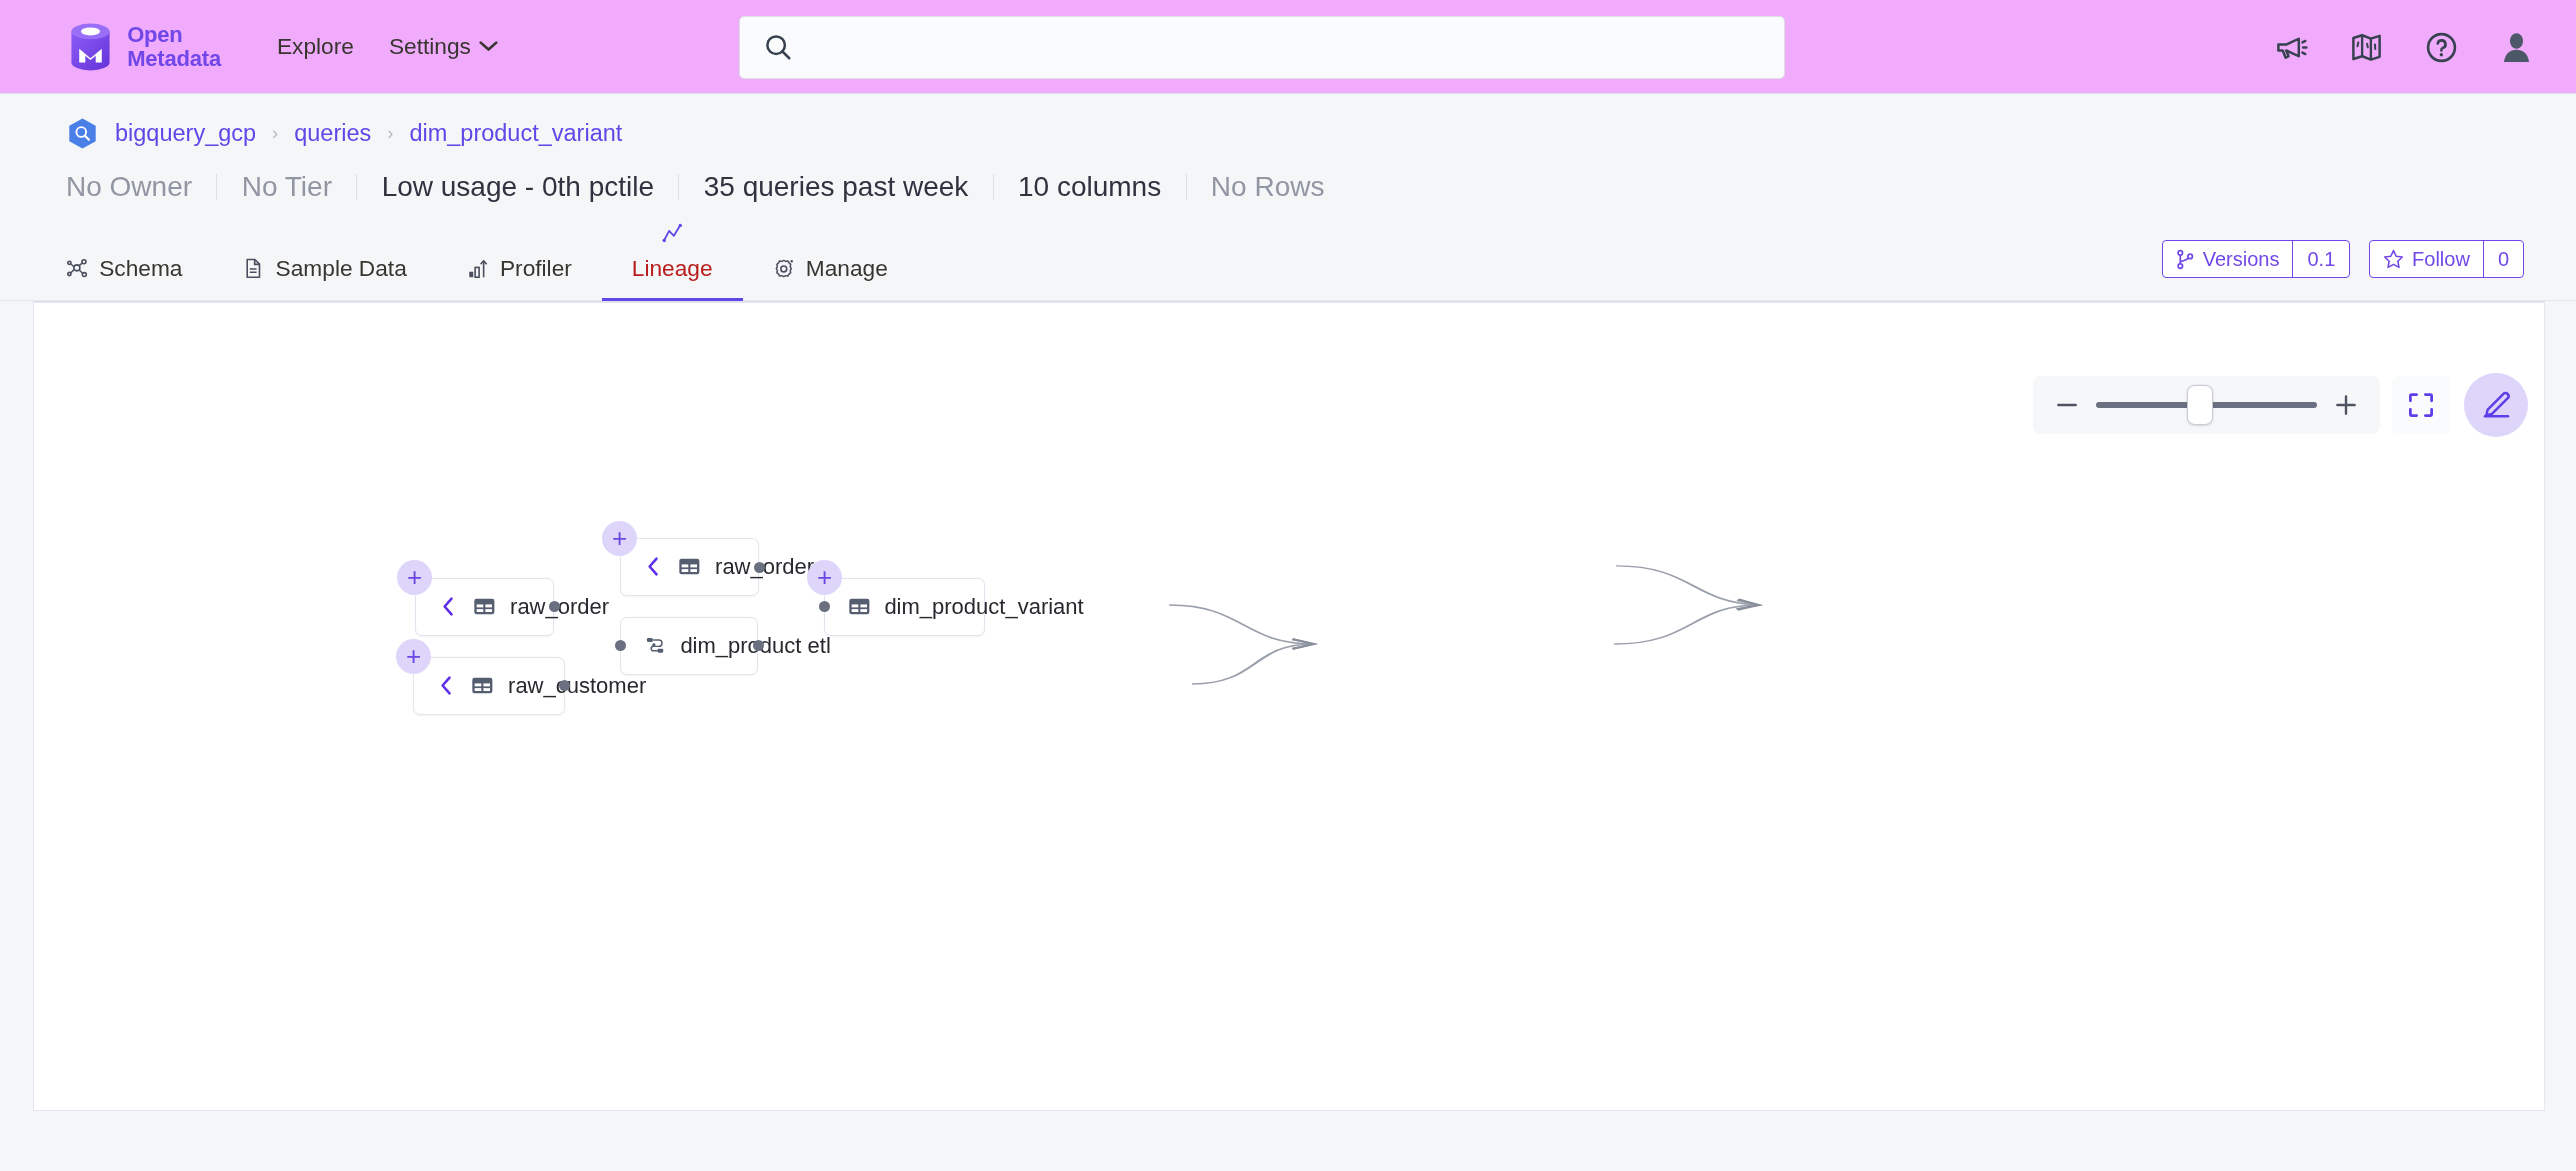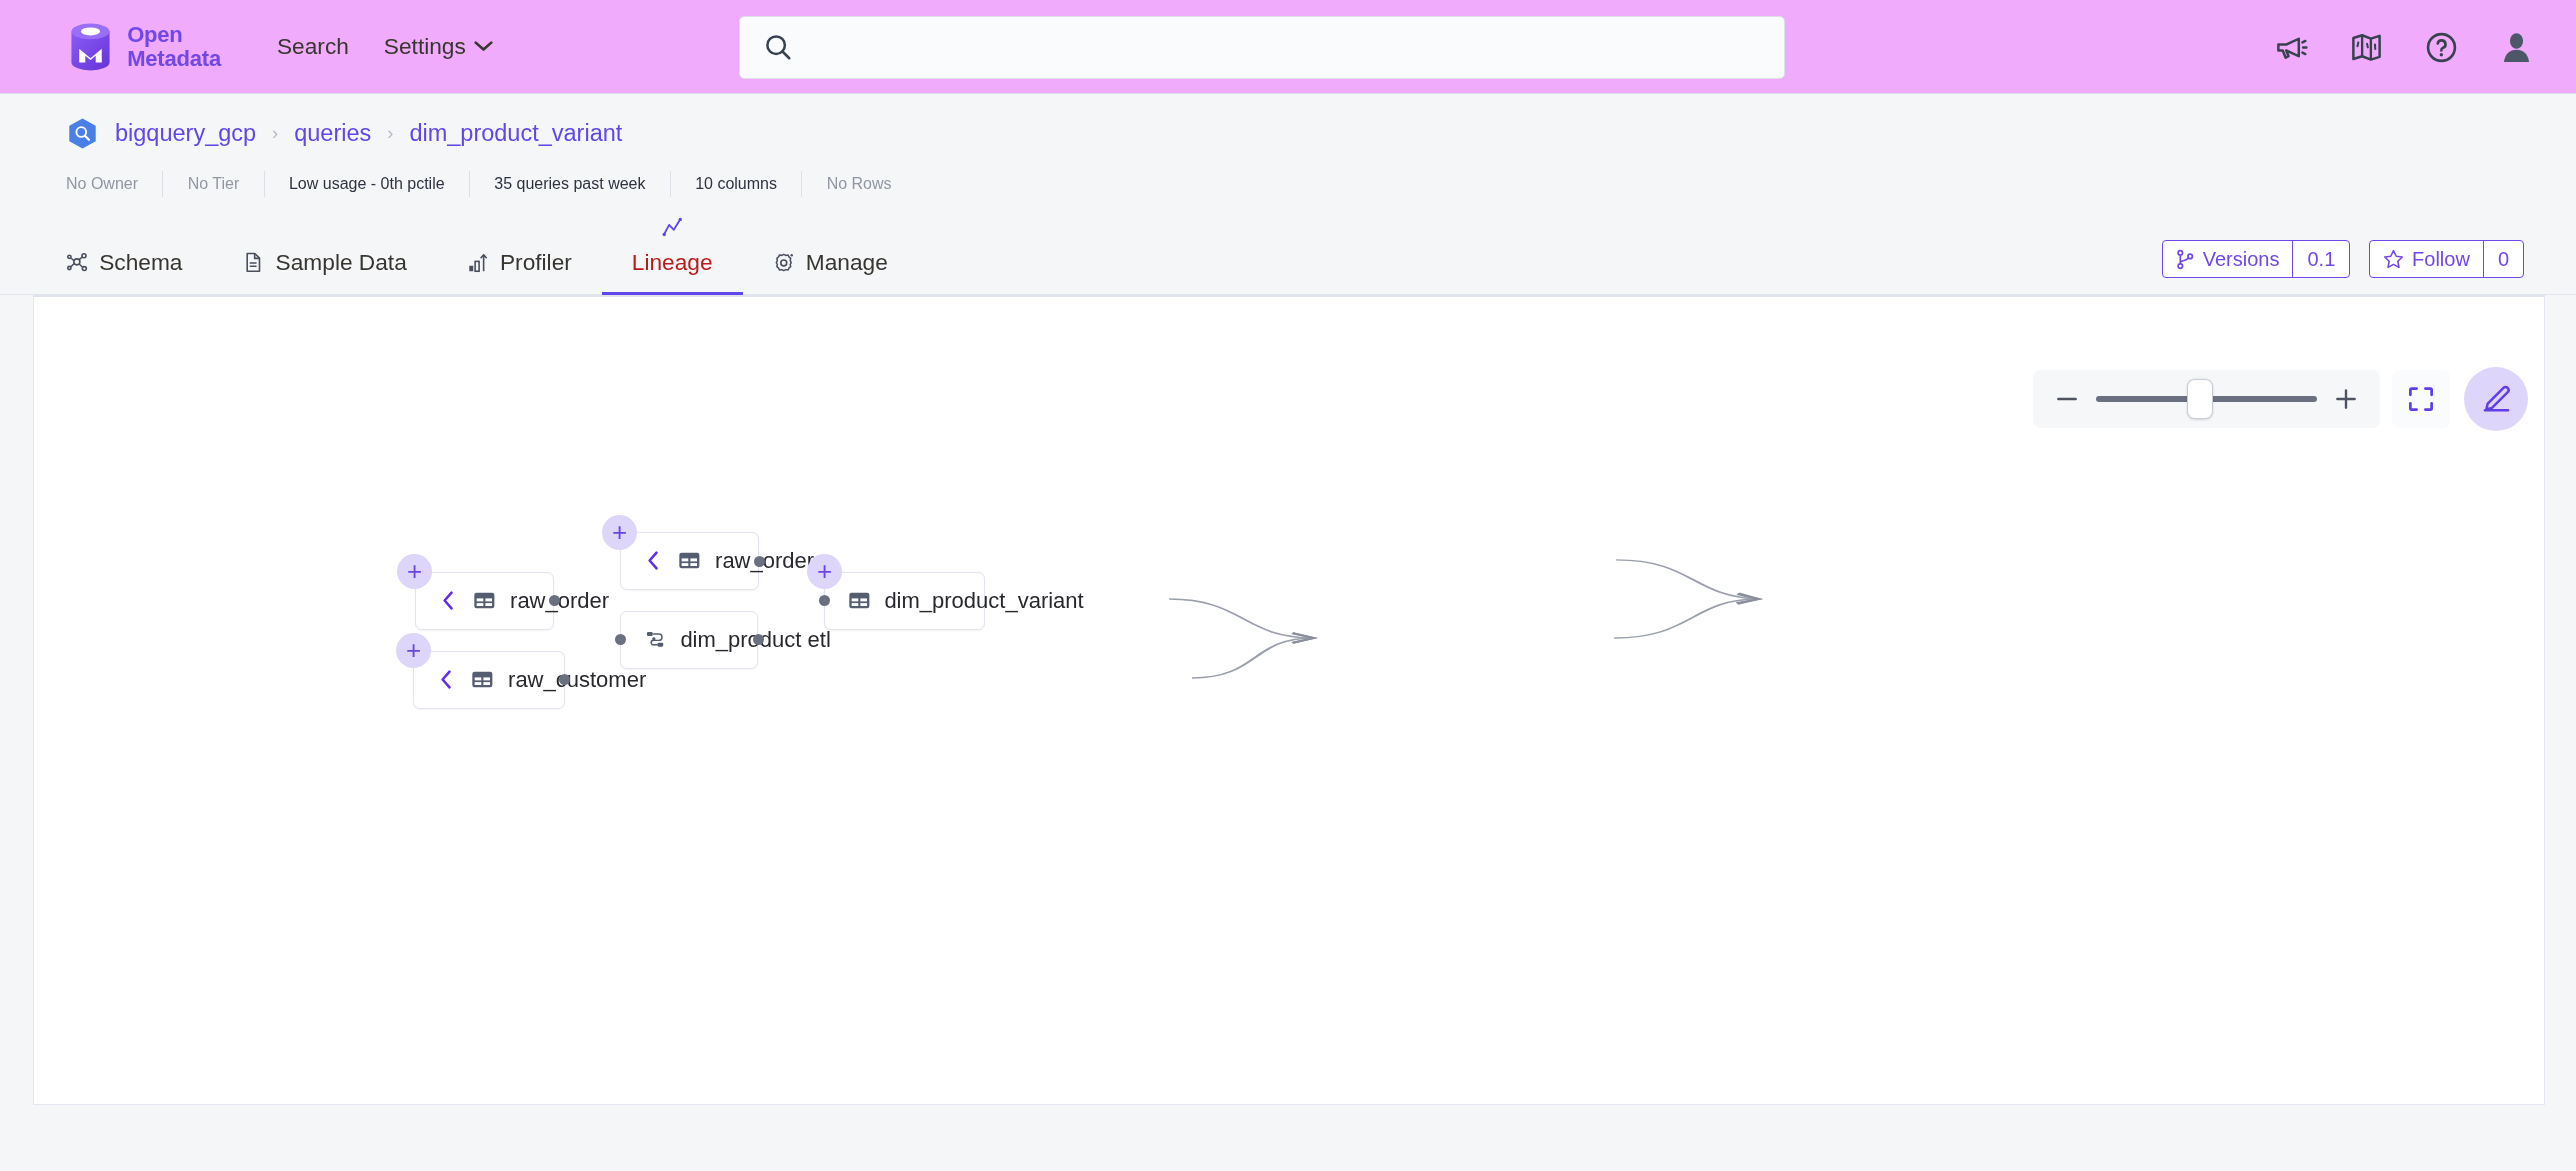--- a/index.html
+++ b/index.html
@@ -62,21 +62,21 @@
   .entity-header { padding: 22.7px 52px 0 66px; position: relative; }
   .breadcrumb { display: flex; align-items: center; gap: 16px; }
   .bq-icon { width: 33px; height: 33px; flex: none; }
   .crumb {
     font-size: 23.5px; color: #5f47e8; cursor: pointer;
     text-decoration: none; white-space: nowrap;
   }
   .crumb-sep { font-size: 18.3px; color: #b6b9c2; }
 
   .stats { display: flex; align-items: center; margin-top: 21px; }
-  .stat { font-size: 16px; color: #2f3340; white-space: nowrap; padding: 0 24.4px; }
+  .stat { font-size: 28px; color: #2f3340; white-space: nowrap; padding: 0 24.4px; }
   .stat:first-child { padding-left: 0; }
   .stat.muted { color: #9196a3; }
   .stat-div { width: 0.9px; height: 26px; background: #dcdfe6; }
 
   .hdr-actions {
     position: absolute; right: 52px; top: 146px;
     display: flex; align-items: center; gap: 19px;
   }
   .pillbtn {
     display: flex; align-items: stretch; height: 38px;
@@ -210,21 +210,21 @@
       <path d="M15 48 v-16 l13 11 l13 -11 v16 h-7 v-8 l-6 5 l-6 -5 v8 z" fill="#ffffff"></path>
     </svg>
     <div class="brand-text">
       <div>Open</div>
       <div>Metadata</div>
     </div>
   </div>
 
   <div class="nav-links">
     <div class="nav-link">
-      <span>Search</span>
+      <span>Explore</span>
     </div>
     <div class="nav-link">
       <span>Settings</span>
       <svg width="19" height="12.2" viewBox="0 0 22 14">
         <path d="M2 3 L11 11 L20 3" stroke="#37352f" stroke-width="3" fill="none" stroke-linecap="round" stroke-linejoin="round"></path>
       </svg>
     </div>
   </div>
 
   <div class="searchwrap">

